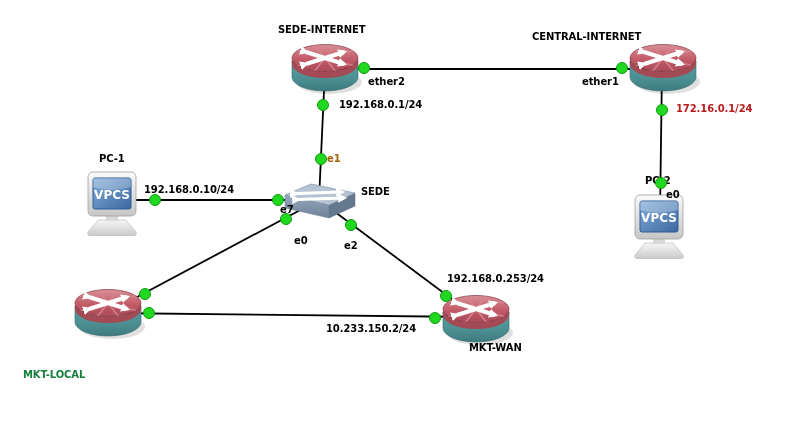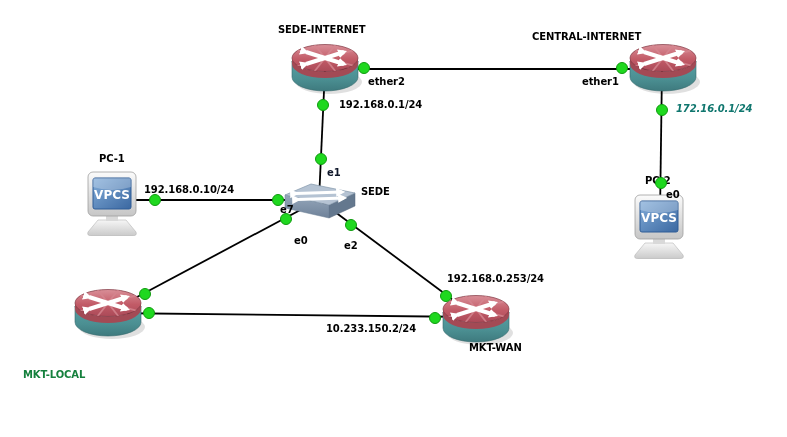--- a/index.html
+++ b/index.html
@@ -172,22 +172,22 @@
       <line x1="18" y1="9" x2="56" y2="21"></line>
       <line x1="18" y1="21" x2="56" y2="9"></line>
     </g>
   </svg>
 </div>
     </div>
   <div id="labels-layer" class="layer">
       <div class="lbl" style="left: 368px; top: 75px; color: rgb(0, 0, 0);">ether2</div>
       <div class="lbl" style="left: 582px; top: 75px; color: rgb(0, 0, 0);">ether1</div>
       <div class="lbl" style="left: 339px; top: 98px; color: rgb(0, 0, 0);">192.168.0.1/24</div>
-      <div class="lbl" style="left: 327px; top: 166px; color: #0f172a;">e1</div>
-      <div class="lbl" style="left: 676px; top: 102px; color: #0f766e; font-style: italic;">172.16.0.1/24</div>
+      <div class="lbl" style="left: 327px; top: 152px; color: #a16207;">e1</div>
+      <div class="lbl" style="left: 676px; top: 102px; color: #b91c1c;">172.16.0.1/24</div>
       <div class="lbl" style="left: 666px; top: 188px; color: rgb(0, 0, 0);">e0</div>
       <div class="lbl" style="left: 144px; top: 183px; color: rgb(0, 0, 0);">192.168.0.10/24</div>
       <div class="lbl" style="left: 280px; top: 203px; color: rgb(0, 0, 0);">e7</div>
       <div class="lbl" style="left: 294px; top: 234px; color: rgb(0, 0, 0);">e0</div>
       <div class="lbl" style="left: 344px; top: 239px; color: rgb(0, 0, 0); text-align: center;">e2</div>
       <div class="lbl" style="left: 447px; top: 272px; color: rgb(0, 0, 0);">192.168.0.253/24</div>
       <div class="lbl" style="left: 326px; top: 322px; color: rgb(0, 0, 0);">10.233.150.2/24</div>
       <div class="lbl" style="left: 278px; top: 23px; color: rgb(0, 0, 0);">SEDE-INTERNET</div>
       <div class="lbl" style="left: 532px; top: 30px; color: rgb(0, 0, 0);">CENTRAL-INTERNET</div>
       <div class="lbl" style="left: 361px; top: 185px; color: rgb(0, 0, 0);">SEDE</div>

